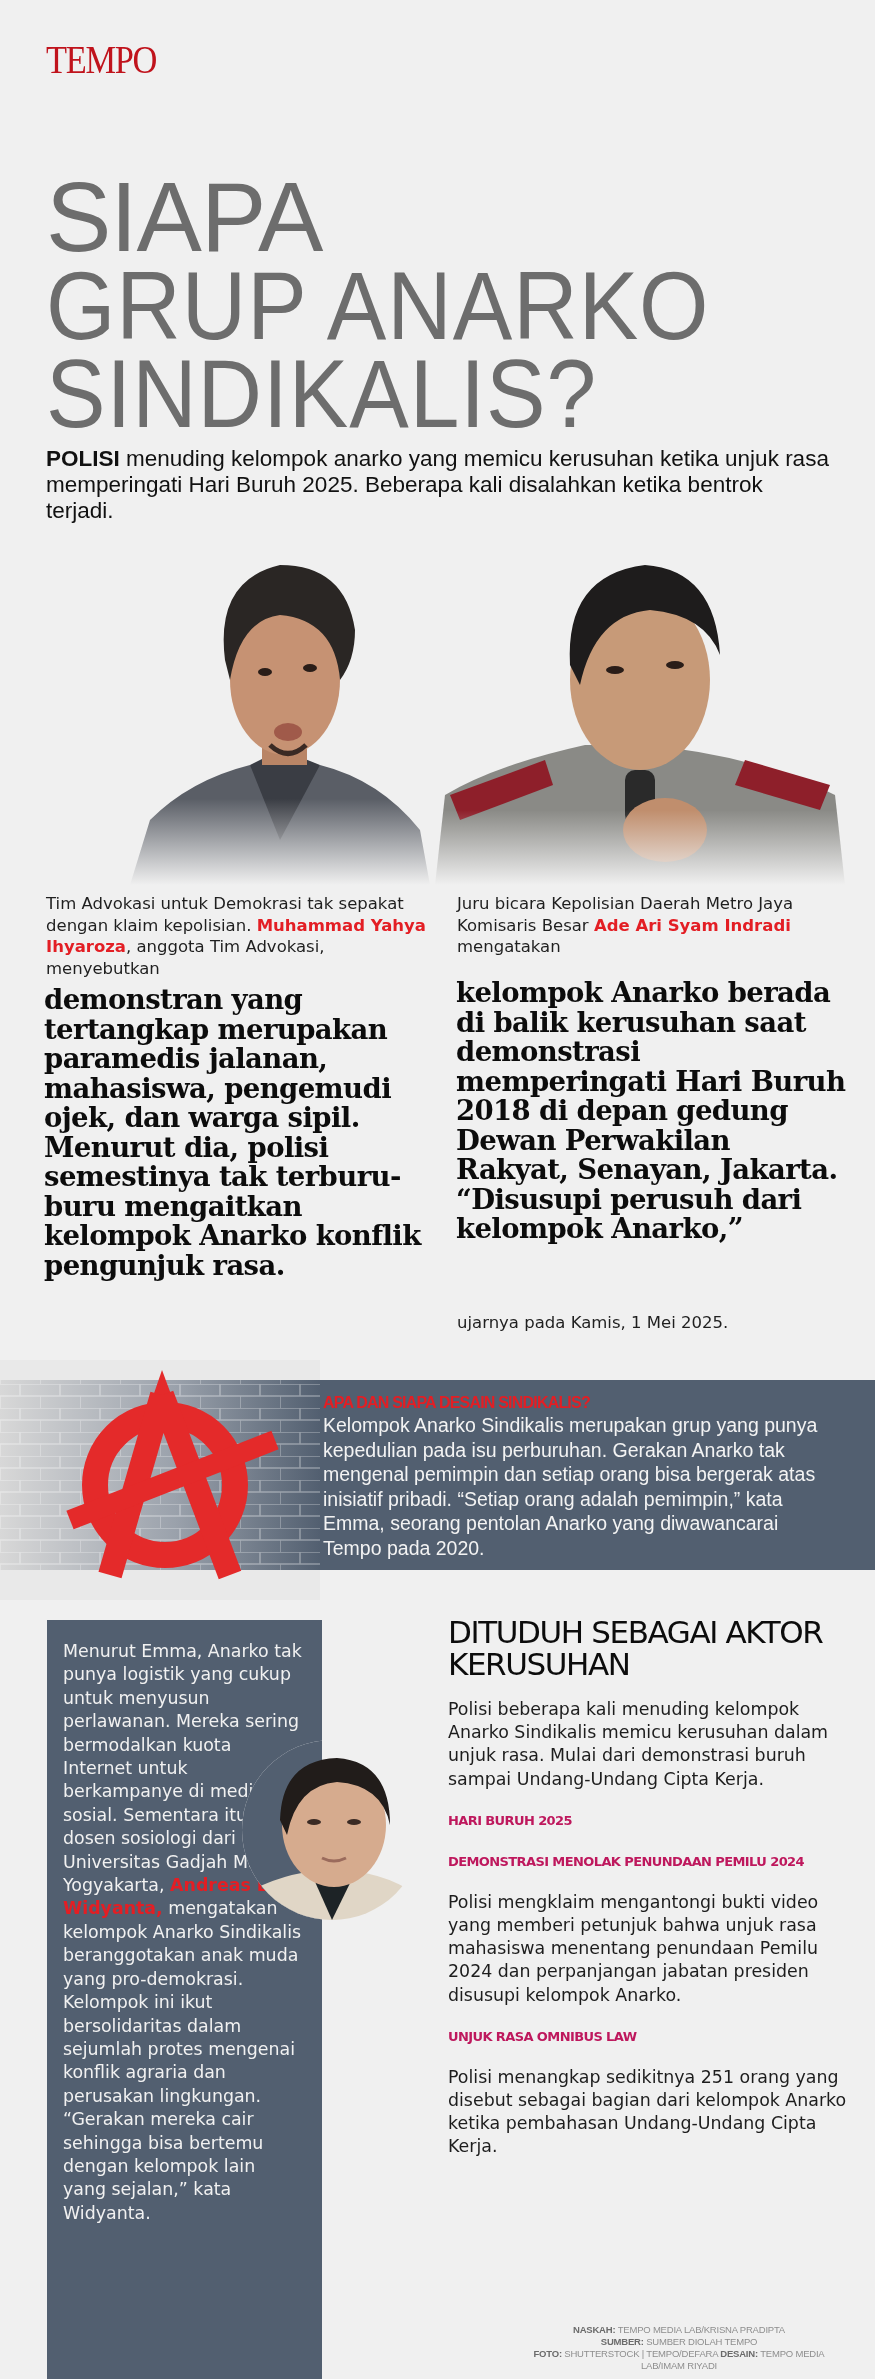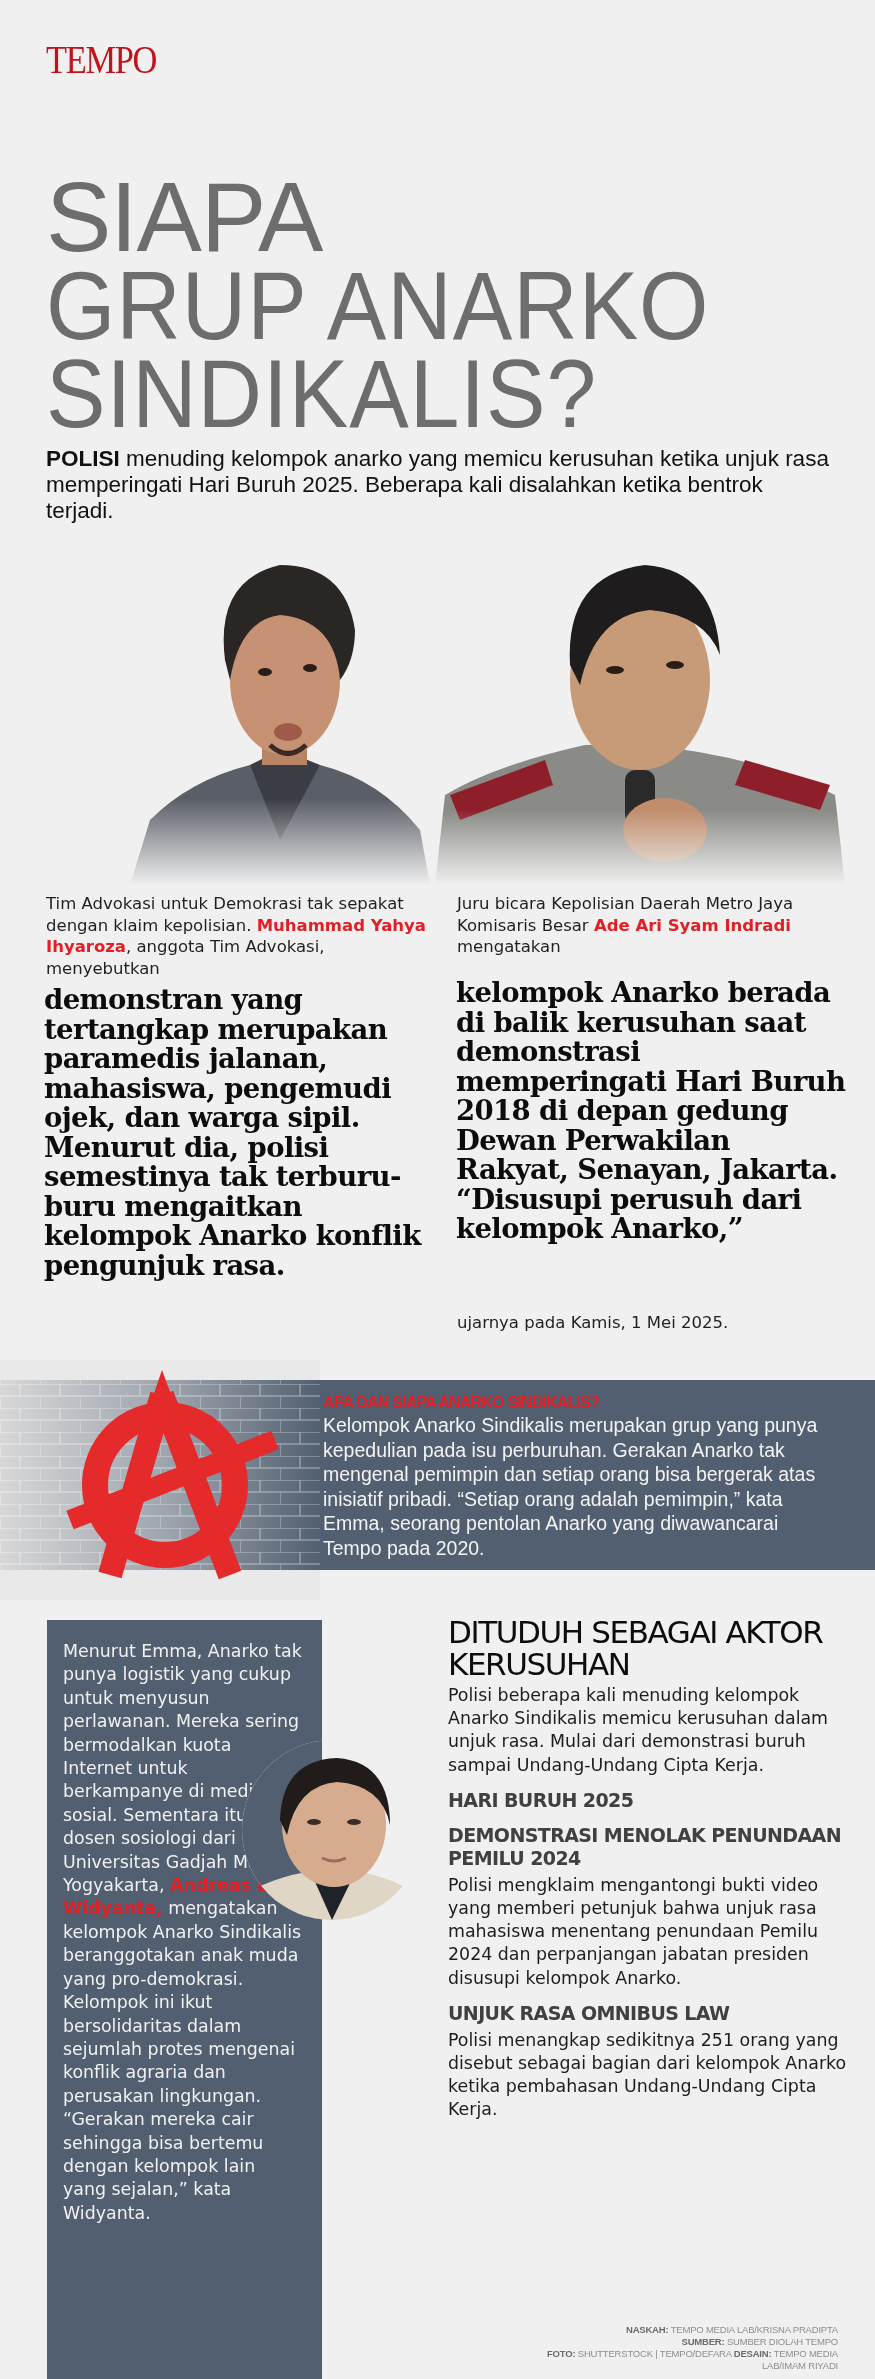--- a/index.html
+++ b/index.html
@@ -27,24 +27,24 @@
   .band-text { position: absolute; left: 323px; top: 1393px; width: 500px; font-family: "Liberation Sans", sans-serif; color: #f3f3f3; font-size: 19.5px; line-height: 24.5px; }
   .band-text .hd { color: #e31e24; font-weight: 900; font-size: 16px; letter-spacing: -0.8px; display: block; line-height: 20px; }
 
   .panel { position: absolute; left: 47px; top: 1620px; width: 275px; height: 760px; background: #525f70; }
   .panel-text { position: absolute; left: 63px; top: 1640px; width: 240px; font-family: "DejaVu Sans", sans-serif; font-size: 17.4px; line-height: 23.4px; color: #f1f1f1; }
   .panel-text .red { color: #e31e24; }
   .avatar { position: absolute; left: 242px; top: 1740px; width: 180px; height: 180px; border-radius: 50%; overflow: hidden; }
 
   .right { position: absolute; left: 448px; top: 1616px; width: 410px; }
   .right h2 { font-family: "DejaVu Sans", sans-serif; font-weight: 400; font-size: 31px; line-height: 32px; color: #0c0c0c; letter-spacing: -1.4px; }
-  .right p { font-family: "DejaVu Sans", sans-serif; font-size: 17.4px; line-height: 23.2px; color: #1d1d1d; margin-top: 4px; }
-  .right h3 { font-family: "DejaVu Sans", sans-serif; font-weight: 900; font-size: 19px; line-height: 23px; color: #404040; letter-spacing: -0.6px; margin-top: 12px; }
+  .right p { font-family: "DejaVu Sans", sans-serif; font-size: 17.4px; line-height: 23.2px; color: #1d1d1d; margin-top: 18px; }
+  .right h3 { font-family: "DejaVu Sans", sans-serif; font-weight: 900; font-size: 13px; line-height: 23px; color: #be185d; letter-spacing: -0.6px; margin-top: 18px; }
 
-  .credits { position: absolute; right: 477px; top: 2324px; font-family: "Liberation Sans", sans-serif; font-size: 9.5px; line-height: 12px; color: #8e8e8e; text-align: right; letter-spacing: -0.2px; }
+  .credits { position: absolute; right: 477px; top: 2324px; font-family: "Liberation Sans", sans-serif; font-size: 9.5px; line-height: 12px; color: #8e8e8e; text-align: center; letter-spacing: -0.2px; }
   .credits { right: auto; left: 520px; width: 318px; }
   .credits b { color: #6b6b6b; }
 </style>
 </head>
 <body>
 
 <div class="logo">TEMPO</div>
 
 <div class="title">
   <span class="l1">SIAPA</span>
@@ -120,21 +120,21 @@
     <rect x="0" y="20" width="320" height="190" fill="url(#bricks)"></rect>
     <rect x="0" y="0" width="320" height="20" fill="#e9e9e9"></rect>
     <rect x="0" y="210" width="320" height="30" fill="#e9e9e9"></rect>
     <circle cx="165" cy="125" r="70" stroke="#e42a2a" stroke-width="26" fill="none"></circle>
     <path d="M162 10 L150 45 L175 45 Z" fill="#e42a2a"></path>
     <path d="M162 35 L110 215 M162 35 L230 215" stroke="#e42a2a" stroke-width="24" fill="none"></path>
     <path d="M70 160 L275 80" stroke="#e42a2a" stroke-width="20" fill="none"></path>
   </svg>
 </div>
 <div class="band-text">
-  <span class="hd">APA DAN SIAPA ANARKO SINDIKALIS?</span>
+  <span class="hd">APA DAN SIAPA DESAIN SINDIKALIS?</span>
   <span>Kelompok Anarko Sindikalis merupakan grup yang punya kepedulian pada isu perburuhan. Gerakan Anarko tak mengenal pemimpin dan setiap orang bisa bergerak atas inisiatif pribadi. “Setiap orang adalah pemimpin,” kata Emma, seorang pentolan Anarko yang diwawancarai Tempo pada 2020.</span>
 </div>
 
 <div class="panel"></div>
 <p class="panel-text"><span>Menurut Emma, Anarko tak punya logistik yang cukup untuk menyusun perlawanan. Mereka sering bermodalkan kuota Internet untuk berkampanye di media sosial. Sementara itu, dosen sosiologi dari Universitas Gadjah Mada, Yogyakarta, </span><span class="red" style="font-weight:900;">Andreas Budi Widyanta,</span><span> mengatakan kelompok Anarko Sindikalis beranggotakan anak muda yang pro-demokrasi. Kelompok ini ikut bersolidaritas dalam sejumlah protes mengenai konflik agraria dan perusakan lingkungan. “Gerakan mereka cair sehingga bisa bertemu dengan kelompok lain yang sejalan,” kata Widyanta.</span></p>
 <div class="avatar">
   <svg viewBox="0 0 180 180" width="180" height="180">
     <rect width="180" height="180" fill="#f0f0f0"></rect>
     <rect width="80" height="180" fill="#525f70"></rect>
     <path d="M0 180 L10 150 Q50 130 90 130 Q140 130 175 155 L180 180 Z" fill="#e0d6c6"></path>

